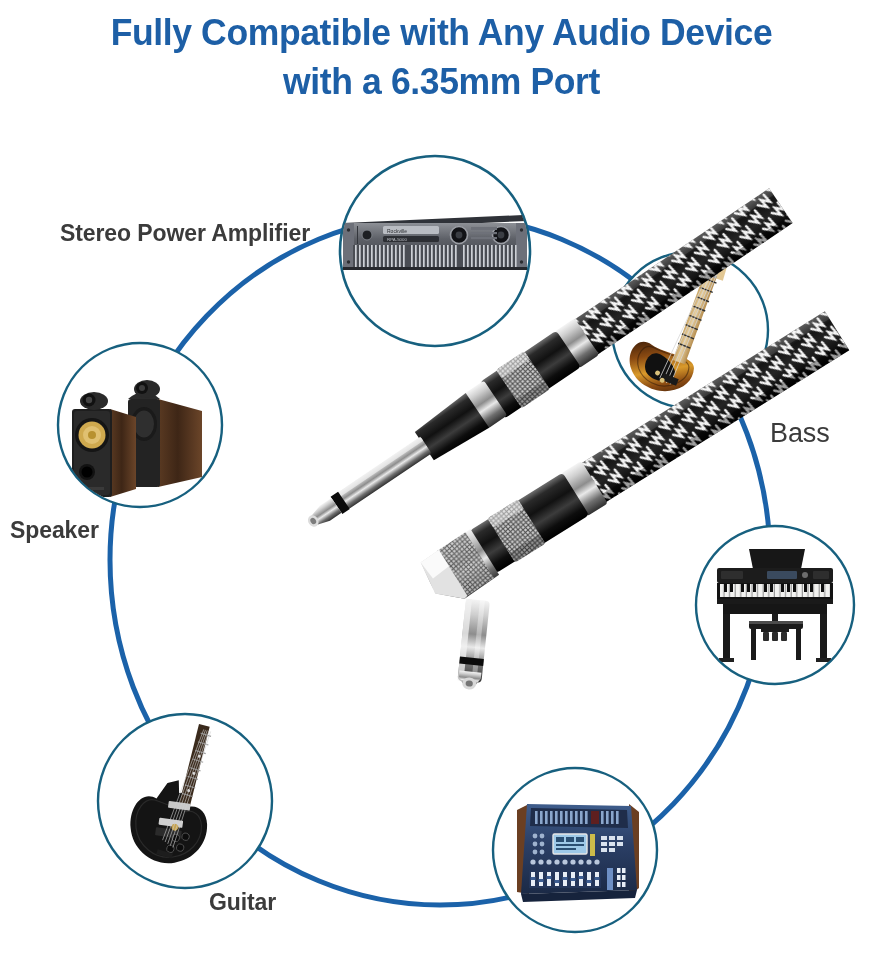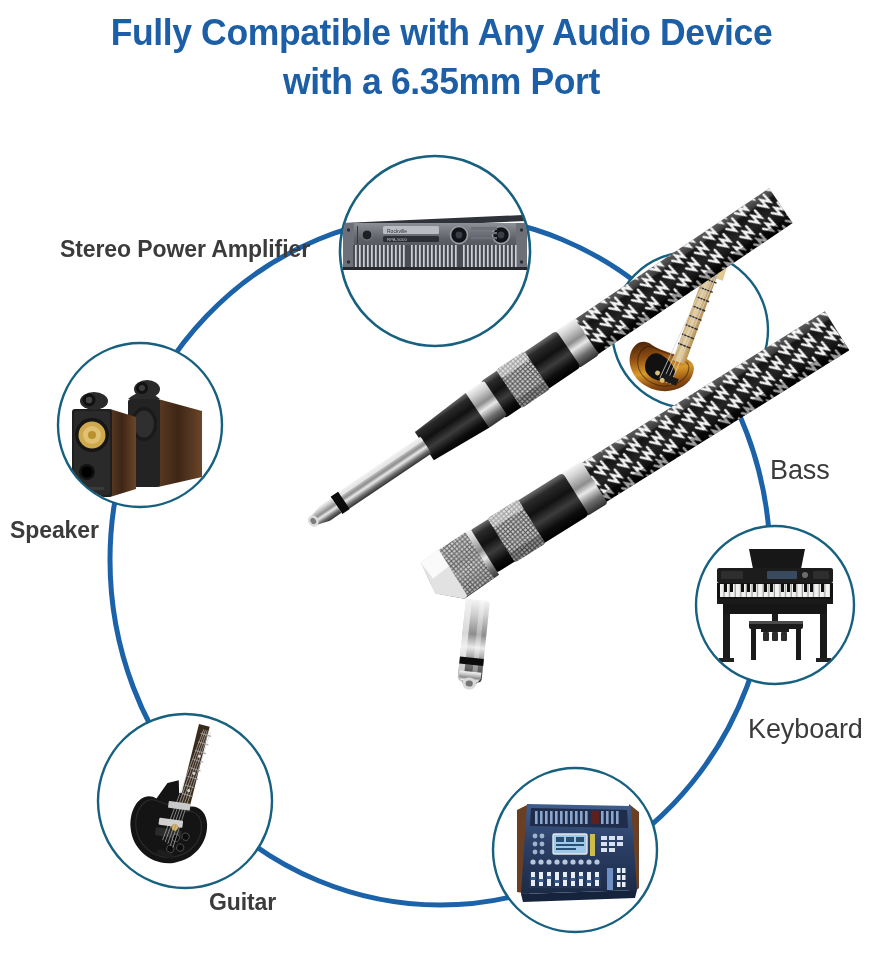--- a/index.html
+++ b/index.html
@@ -44,23 +44,23 @@
 
   
   .dev-label {
     position: absolute;
     color: #3b3b3b;
     font-weight: bold;
     font-size: 23px;
     white-space: nowrap;
     letter-spacing: -0.1px;
   }
-  .lbl-amp      { left: 60px;  top: 236px; }
+  .lbl-amp      { left: 60px;  top: 220px; }
   .lbl-speaker  { left: 10px;  top: 517px; text-align: center; }
-  .lbl-bass     { left: 770px; top: 418px; font-weight: normal; font-size: 27px; margin-top: 37px; }
+  .lbl-bass     { left: 770px; top: 418px; font-weight: normal; font-size: 27px; }
   .lbl-keyboard { left: 748px; top: 714px; font-weight: normal; font-size: 27px; }
   .lbl-guitar   { left: 209px; top: 889px; }
   .lbl-console  { left: 650px; top: 897px; }
 </style>
 </head>
 <body>
 
 <div id="page">
 
   <div class="title-block">
@@ -565,16 +565,15 @@
         <path d="M-11 72 L-11 78 L-7 84 L0 87 L7 84 L11 78 L11 72 Z" fill="url(#chromeH)"></path>
         <ellipse cx="0" cy="84" rx="7" ry="6" fill="#d8d8d8"></ellipse>
         <ellipse cx="0" cy="84" rx="3.6" ry="3" fill="#757575"></ellipse>
       </g>
     </g>
   </svg>
 
   <div class="dev-label lbl-amp">Stereo Power Amplifier</div>
   <div class="dev-label lbl-bass">Bass</div>
   <div class="dev-label lbl-speaker">Speaker</div>
-  <div class="dev-label lbl-keyboard">Keyboard</div>
   <div class="dev-label lbl-guitar">Guitar</div>
 
 </div>
 
 </body></html>

